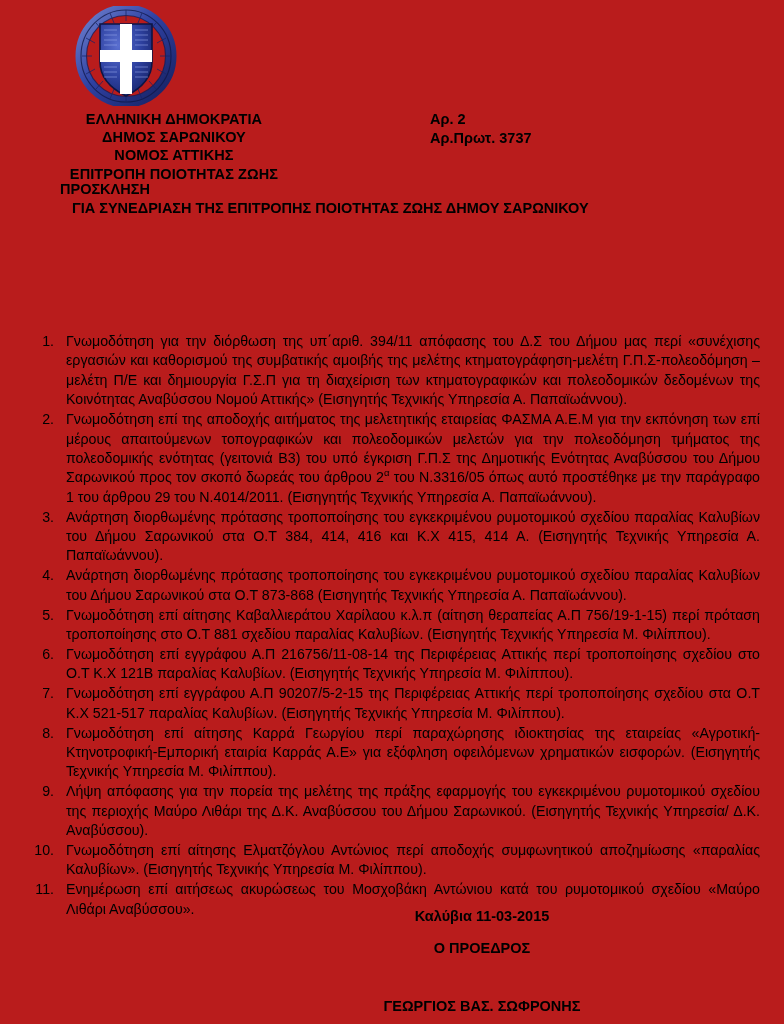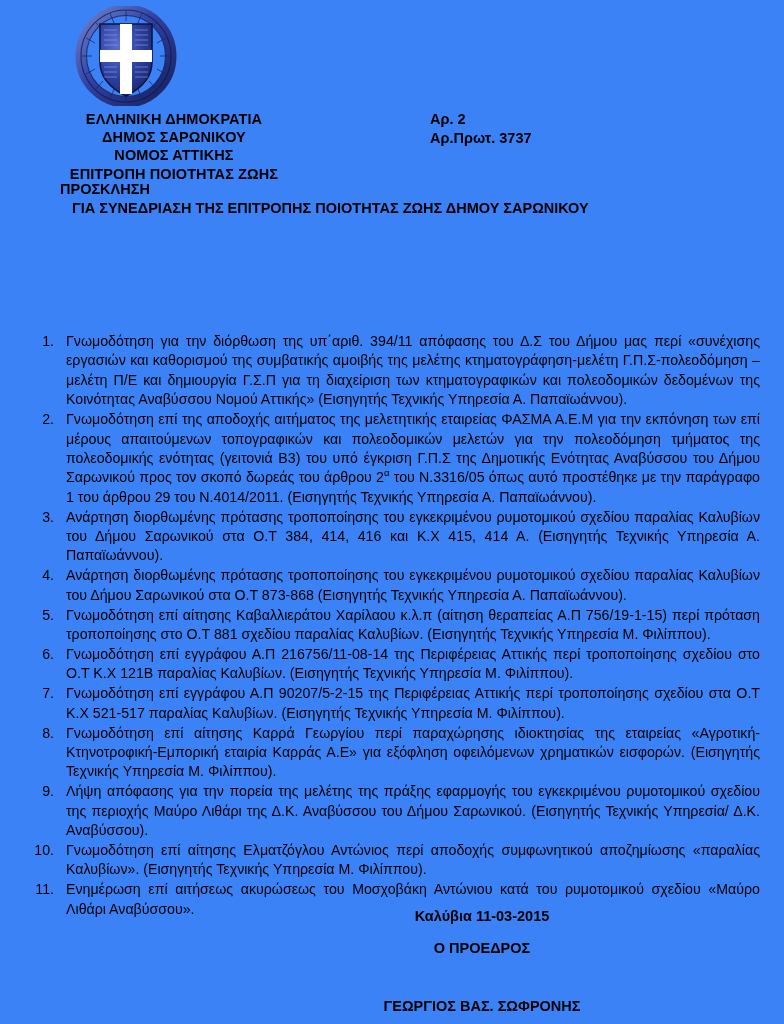--- a/index.html
+++ b/index.html
@@ -9,21 +9,21 @@
     background: #ffffff;
   }
   body {
     font-family: "Liberation Sans", sans-serif;
     color: #000000;
   }
   .page {
     position: relative;
     width: 784px;
     height: 1024px;
-    background: #3b82f6;
+    background: #b91c1c;
     overflow: hidden;
     box-sizing: border-box;
   }
 
   
   .emblem-wrap {
     position: absolute;
     left: 74px;
     top: 6px;
     width: 104px;

